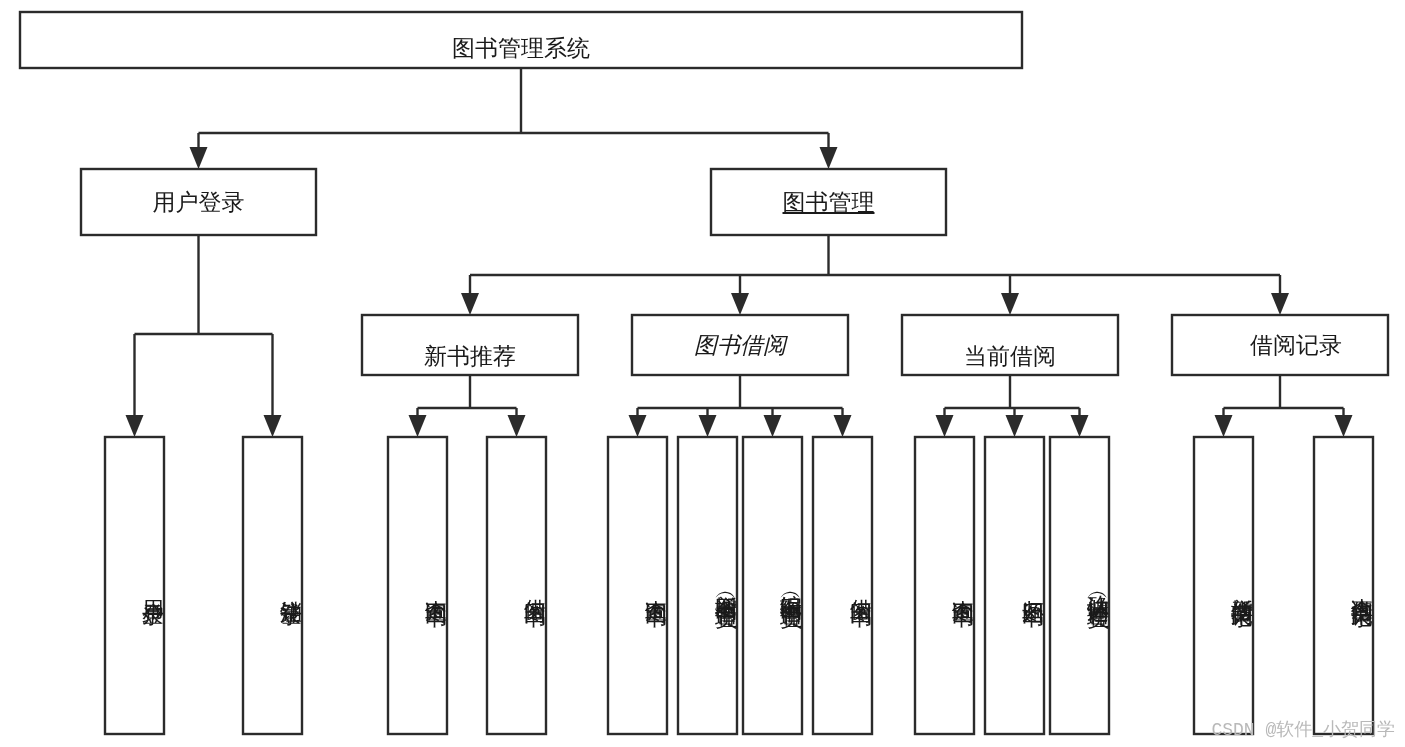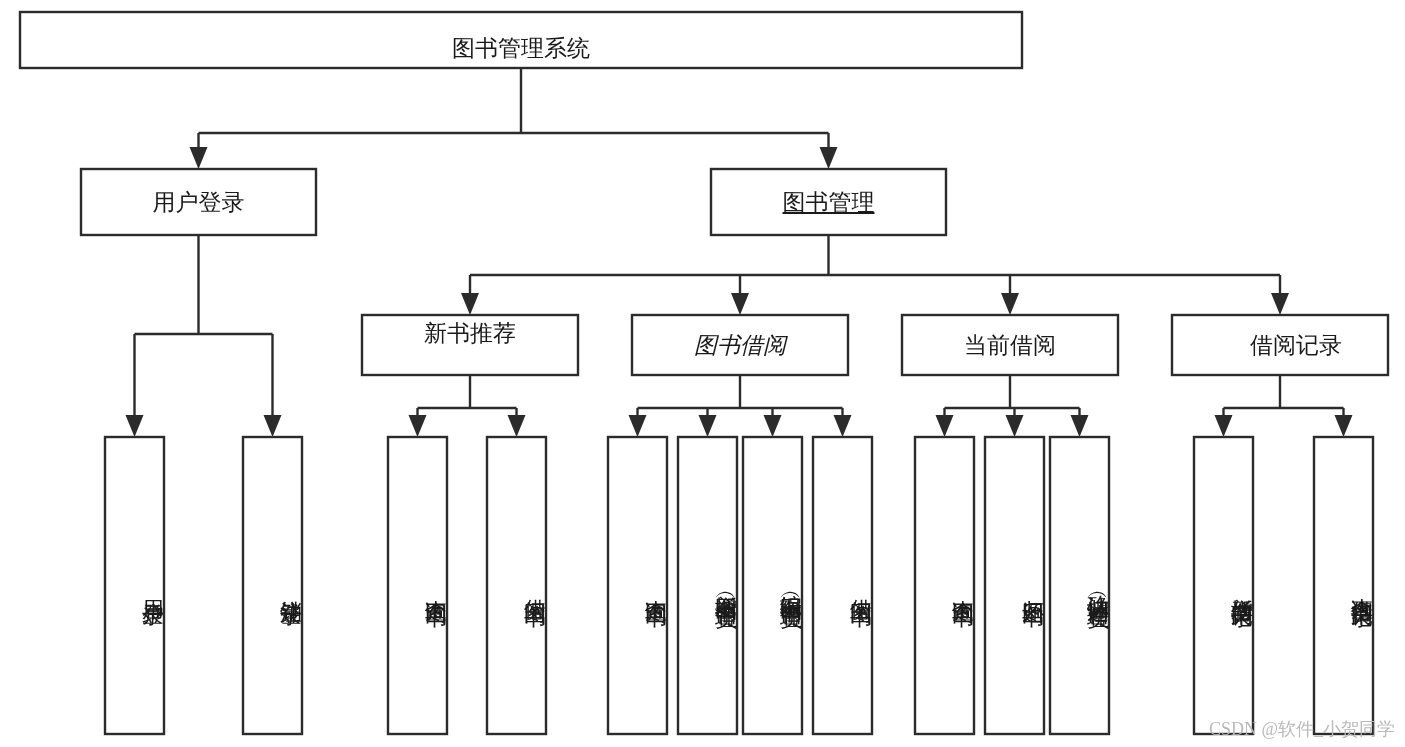--- a/index.html
+++ b/index.html
@@ -64,21 +64,21 @@
     font-family: "Liberation Sans", "DejaVu Sans", sans-serif;
     font-size: 23px;
     color: #1a1a1a;
     white-space: nowrap;
     pointer-events: none;
   }
   .watermark {
     position: absolute;
     right: 10px;
     bottom: 6px;
-    font-family: Liberation Serif, serif;
+    font-family: Liberation Mono, monospace;
     font-size: 18px;
     color: #b9b9b9;
     white-space: nowrap;
     pointer-events: none;
     margin-top: 24px;
   }
 </style>
 </head>
 <body>
 
@@ -166,23 +166,23 @@
         <rect x="1050" y="437" width="59" height="297" class="node-box"></rect>
         <rect x="1194" y="437" width="59" height="297" class="node-box"></rect>
         <rect x="1314" y="437" width="59" height="297" class="node-box"></rect>
       </g>
   </svg>
 
   <div id="label-layer">
       <div class="htext-wrap" style="left: 20px; top: 12px; width: 1002px; height: 72px;">图书管理系统</div>
       <div class="htext-wrap" style="left: 81px; top: 169px; width: 235px; height: 66px;">用户登录</div>
       <div class="htext-wrap" style="left: 711px; top: 169px; width: 235px; height: 66px; text-decoration: underline;">图书管理</div>
-      <div class="htext-wrap" style="left: 362px; top: 303px; width: 216px; height: 60px;">新书推荐</div>
+      <div class="htext-wrap" style="left: 362px; top: 326px; width: 216px; height: 60px;">新书推荐</div>
       <div class="htext-wrap" style="left: 632px; top: 315px; width: 216px; height: 60px; font-style: italic;">图书借阅</div>
-      <div class="htext-wrap" style="left: 902px; top: 315px; width: 216px; height: 60px;">当前借阅</div>
+      <div class="htext-wrap" style="left: 902px; top: 326px; width: 216px; height: 60px;">当前借阅</div>
       <div class="htext-wrap" style="left: 1172px; top: 315px; width: 216px; height: 60px; margin-left: 16px;">借阅记录</div>
       <div class="vtext-wrap" style="left: 105px; top: 443px; width: 59px; height: 285px;">用户登录</div>
       <div class="vtext-wrap" style="left: 243px; top: 443px; width: 59px; height: 285px;">注销登录</div>
       <div class="vtext-wrap" style="left: 388px; top: 443px; width: 59px; height: 285px;">查询图书</div>
       <div class="vtext-wrap" style="left: 487px; top: 443px; width: 59px; height: 285px;">借阅图书</div>
       <div class="vtext-wrap" style="left: 608px; top: 443px; width: 59px; height: 285px;">查询图书</div>
       <div class="vtext-wrap" style="left: 678px; top: 443px; width: 59px; height: 285px;">新增图书（管理员）</div>
       <div class="vtext-wrap" style="left: 743px; top: 443px; width: 59px; height: 285px;">编辑图书（管理员）</div>
       <div class="vtext-wrap" style="left: 813px; top: 443px; width: 59px; height: 285px;">借阅图书</div>
       <div class="vtext-wrap" style="left: 915px; top: 443px; width: 59px; height: 285px;">查询图书</div>

